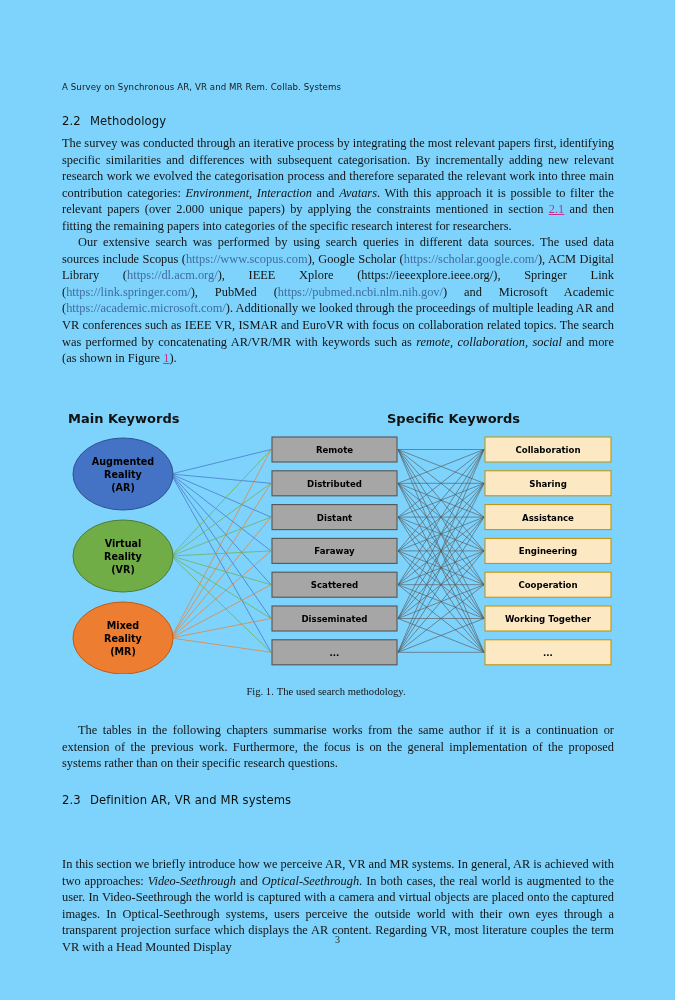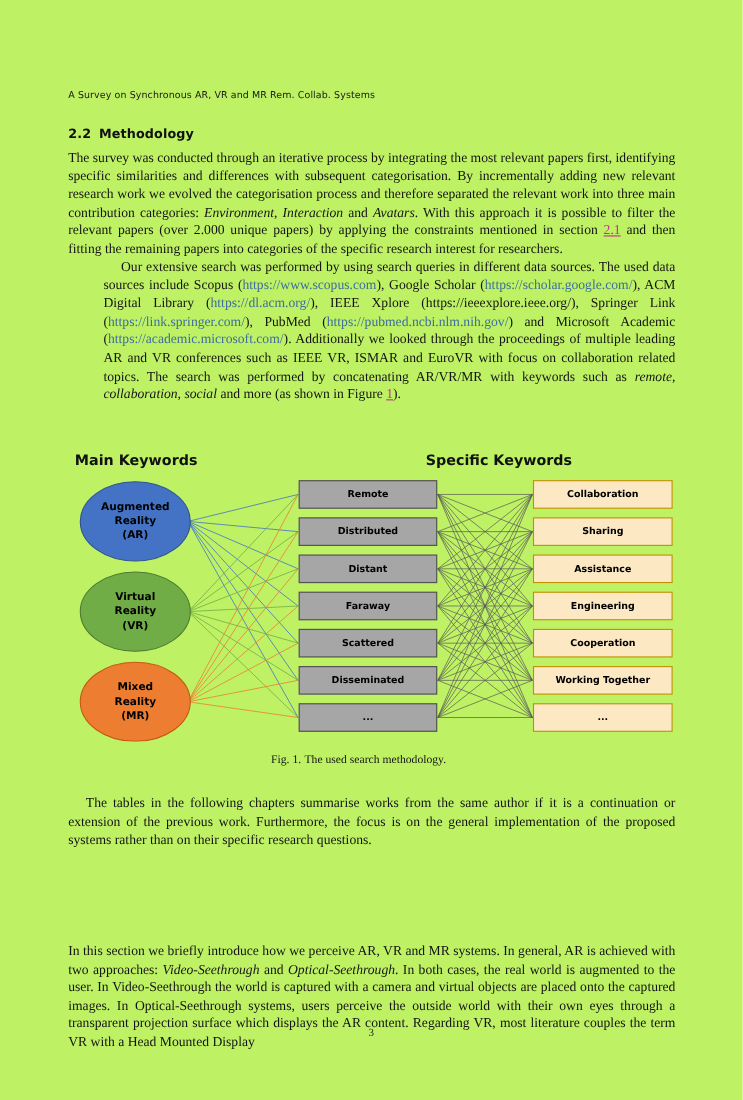--- a/index.html
+++ b/index.html
@@ -11,59 +11,59 @@
     width: 675px;
     height: 1000px;
     position: relative;
     font-family: "Liberation Serif", serif;
     color: #1a1a1a;
     overflow: hidden;
   }
   .page {
     position: absolute;
     inset: 0;
-    background: #bef264;
+    background: #7dd3fc;
   }
   .runhead {
     position: absolute;
     left: 62px;
     top: 82px;
     font-family: "DejaVu Sans", sans-serif;
     font-size: 8.6px;
     letter-spacing: 0.1px;
     color: #1a1a1a;
   }
   .content {
     position: absolute;
     left: 62px;
     top: 114px;
     width: 552px;
   }
   h2.section {
     font-family: "DejaVu Sans", sans-serif;
     font-size: 11.6px;
-    font-weight: bold;
+    font-weight: normal;
     margin: 0 0 7px 0;
     color: #111;
     letter-spacing: 0.1px;
   }
   h2.section .num {
     display: inline-block;
     width: 28px;
   }
   p.body {
     margin: 0;
     font-size: 12.4px;
     line-height: 16.55px;
     text-align: justify;
     text-justify: inter-word;
     hyphens: manual;
     color: #141414;
   }
-  p.body + p.body { margin-top: 0; margin-left: 32px; }
+  p.body + p.body { margin-top: 0; }
   p.indent { text-indent: 16px; }
   .lnk { color: #3f6d9e; }
   .xref { color: #c2318f; text-decoration: underline; }
   em { }
 
   
   .figure {
     position: absolute;
     left: 55px;
     top: 406px;
@@ -278,19 +278,24 @@
   </div>
 
   <div class="fig-caption">
     <span class="capnum">Fig. 1.</span><span>The used search methodology.</span>
   </div>
 
   <div class="after-fig">
     <p class="body indent">The tables in the following chapters summarise works from the same author if it is a continuation or extension of the previous work. Furthermore, the focus is on the general implementation of the proposed systems rather than on their specific research questions.</p>
   </div>
 
+  <div class="sec23">
+    <h2 class="section">
+      <span class="num">2.3</span><span>Definition AR, VR and MR systems</span>
+    </h2>
+  </div>
 
   <div class="sec23-body">
     <p class="body"><span>In this section we briefly introduce how we perceive AR, VR and MR systems. In general, AR is achieved with two approaches: </span><em>Video-Seethrough</em><span> and </span><em>Optical-Seethrough</em><span>. In both cases, the real world is augmented to the user. In Video-Seethrough the world is captured with a camera and virtual objects are placed onto the captured images. In Optical-Seethrough systems, users perceive the outside world with their own eyes through a transparent projection surface which displays the AR content. Regarding VR, most literature couples the term VR with a Head Mounted Display</span></p>
   </div>
 
   <div class="folio">3</div>
 </div>
 
 </body></html>

